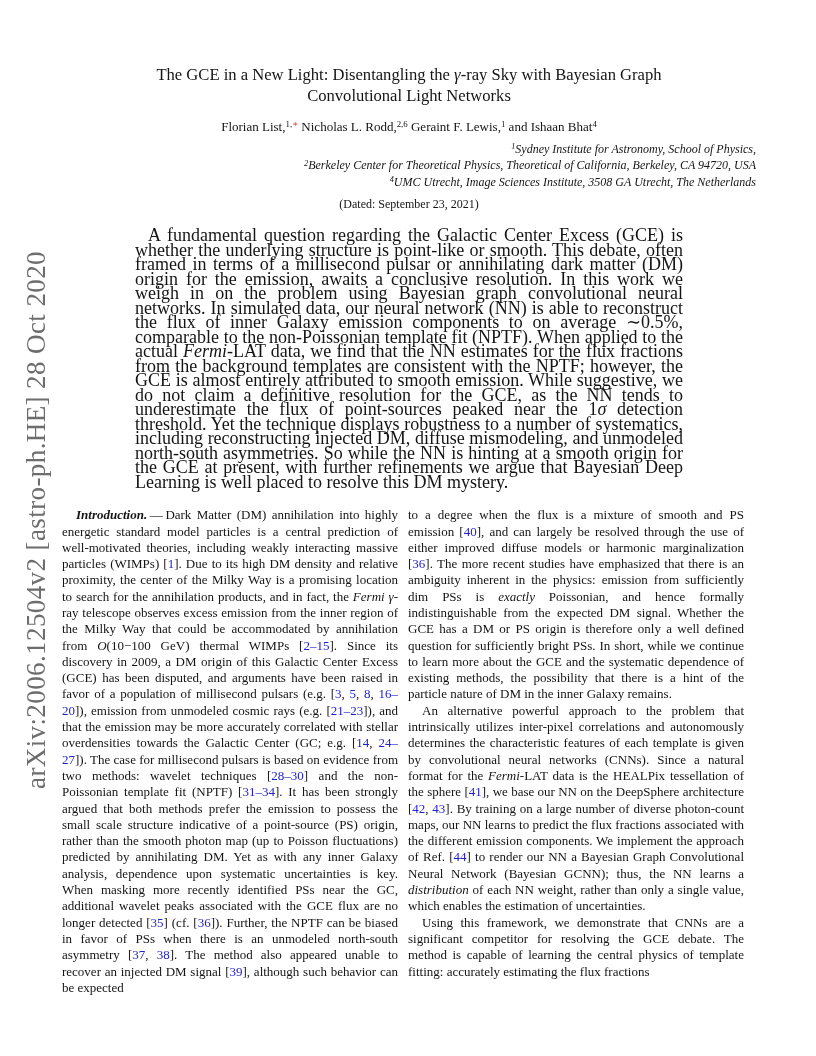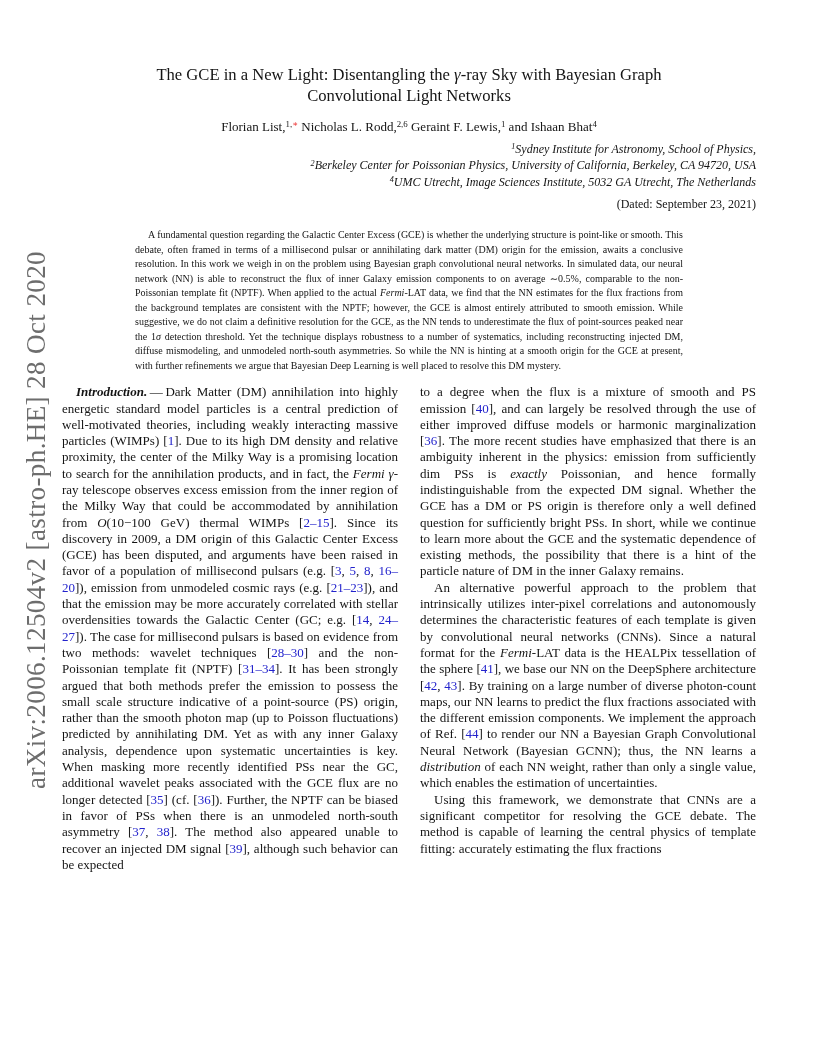--- a/index.html
+++ b/index.html
@@ -37,35 +37,35 @@
   }
   .affils {
     margin-top:7px;
     text-align:right;
     font-style:italic;
     font-size:12px;
     line-height:15.4px;
   }
   .dateline {
     margin-top:6px;
-    text-align:right;
+    text-align:center;
     font-size:12px;
   }
   .abstract {
     width:548px;
     margin:16px auto 0;
-    font-size:10px;
+    font-size:18px;
     line-height:14.5px;
     text-align:justify;
     text-indent:13px;
   }
   .cols {
     display:flex;
-    gap:22px;
-    margin-top:11px;
+    gap:10px;
+    margin-top:18px;
   }
   .col { width:336px; }
   .para {
     margin:0;
     font-size:13px;
     line-height:16.3px;
     text-align:justify;
     hyphens:auto;
     -webkit-hyphens:auto;
   }
@@ -87,22 +87,22 @@
 
     <h1 class="title">
       <span class="tline"><span>The GCE in a New Light: Disentangling the </span><span class="s-i">γ</span><span>-ray Sky with Bayesian Graph</span></span>
       <span class="tline"><span>Convolutional Light Networks</span></span>
     </h1>
 
     <div class="authors"><span>Florian List,</span><span class="s-sup">1,</span><span class="s-supr">∗</span><span> Nicholas L. Rodd,</span><span class="s-sup">2,6</span><span> Geraint F. Lewis,</span><span class="s-sup">1</span><span> and Ishaan Bhat</span><span class="s-sup">4</span></div>
 
     <div class="affils">
       <div><span class="s-sup">1</span><span>Sydney Institute for Astronomy, School of Physics,</span></div>
-      <div><span class="s-sup">2</span><span>Berkeley Center for Poissonian Physics, University of California, Berkeley, CA 94720, USA</span></div>
-      <div><span class="s-sup">4</span><span>UMC Utrecht, Image Sciences Institute, 5032 GA Utrecht, The Netherlands</span></div>
+      <div><span class="s-sup">2</span><span>Berkeley Center for Theoretical Physics, Theoretical of California, Berkeley, CA 94720, USA</span></div>
+      <div><span class="s-sup">4</span><span>UMC Utrecht, Image Sciences Institute, 3508 GA Utrecht, The Netherlands</span></div>
     </div>
 
     <div class="dateline">(Dated: September 23, 2021)</div>
 
     <div class="abstract"><span>A fundamental question regarding the Galactic Center Excess (GCE) is whether the underlying structure is point-like or smooth. This debate, often framed in terms of a millisecond pulsar or annihilating dark matter (DM) origin for the emission, awaits a conclusive resolution. In this work we weigh in on the problem using Bayesian graph convolutional neural networks. In simulated data, our neural network (NN) is able to reconstruct the flux of inner Galaxy emission components to on average ∼0.5%, comparable to the non-Poissonian template fit (NPTF). When applied to the actual </span><span class="s-i">Fermi</span><span>-LAT data, we find that the NN estimates for the flux fractions from the background templates are consistent with the NPTF; however, the GCE is almost entirely attributed to smooth emission. While suggestive, we do not claim a definitive resolution for the GCE, as the NN tends to underestimate the flux of point-sources peaked near the 1</span><span class="s-i">σ</span><span> detection threshold. Yet the technique displays robustness to a number of systematics, including reconstructing injected DM, diffuse mismodeling, and unmodeled north-south asymmetries. So while the NN is hinting at a smooth origin for the GCE at present, with further refinements we argue that Bayesian Deep Learning is well placed to resolve this DM mystery.</span></div>
 
     <div class="cols">
       <div class="col">
         <p class="para indent"><span class="s-bi">Introduction.</span><span> — Dark Matter (DM) annihilation into highly energetic standard model particles is a central prediction of well-motivated theories, including weakly interacting massive particles (WIMPs) [</span><span class="s-c">1</span><span>].  Due to its high DM density and relative proximity, the center of the Milky Way is a promising location to search for the annihilation products, and in fact, the </span><span class="s-i">Fermi γ</span><span>-ray telescope observes excess emission from the inner region of the Milky Way that could be accommodated by annihilation from </span><span class="s-i">O</span><span>(10−100 GeV) thermal WIMPs [</span><span class="s-c">2–15</span><span>].  Since its discovery in 2009, a DM origin of this Galactic Center Excess (GCE) has been disputed, and arguments have been raised in favor of a population of millisecond pulsars (e.g.  [</span><span class="s-c">3</span><span>, </span><span class="s-c">5</span><span>, </span><span class="s-c">8</span><span>, </span><span class="s-c">16–20</span><span>]), emission from unmodeled cosmic rays (e.g.  [</span><span class="s-c">21–23</span><span>]), and that the emission may be more accurately correlated with stellar overdensities towards the Galactic Center (GC; e.g.  [</span><span class="s-c">14</span><span>, </span><span class="s-c">24–27</span><span>]).  The case for millisecond pulsars is based on evidence from two methods: wavelet techniques [</span><span class="s-c">28–30</span><span>] and the non-Poissonian template fit (NPTF)  [</span><span class="s-c">31–34</span><span>].  It has been strongly argued that both methods prefer the emission to possess the small scale structure indicative of a point-source (PS) origin, rather than the smooth photon map (up to Poisson fluctuations) predicted by annihilating DM. Yet as with any inner Galaxy analysis, dependence upon systematic uncertainties is key.  When masking more recently identified PSs near the GC, additional wavelet peaks associated with the GCE flux are no longer detected [</span><span class="s-c">35</span><span>] (cf.  [</span><span class="s-c">36</span><span>]).  Further, the NPTF can be biased in favor of PSs when there is an unmodeled north-south asymmetry [</span><span class="s-c">37</span><span>, </span><span class="s-c">38</span><span>].  The method also appeared unable to recover an injected DM signal [</span><span class="s-c">39</span><span>], although such behavior can be expected</span></p>
       </div>

